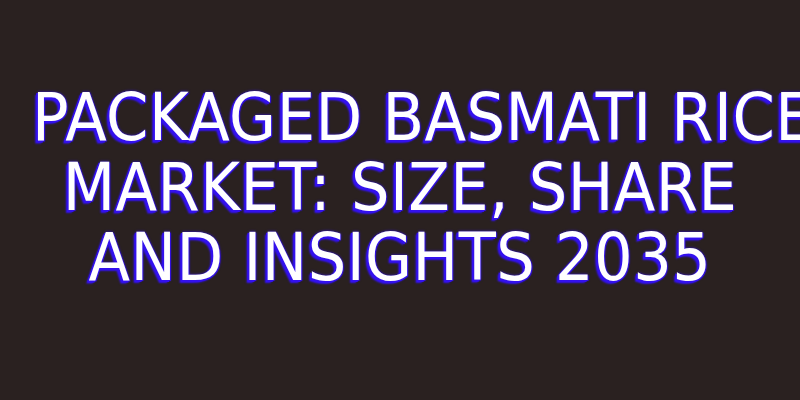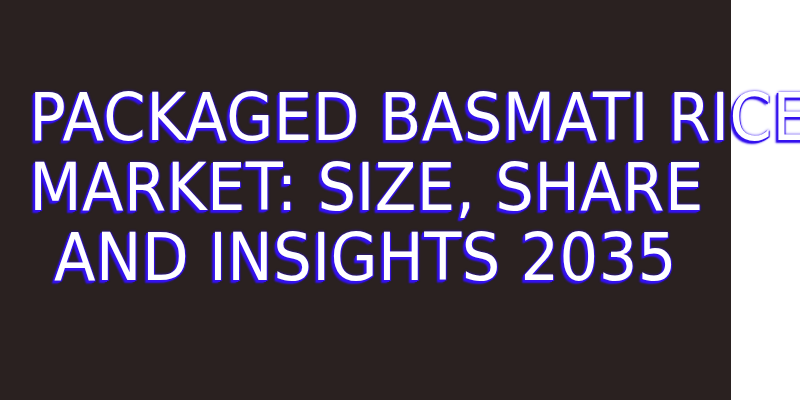--- a/index.html
+++ b/index.html
@@ -8,21 +8,21 @@
   }
   body {
     width: 800px;
     height: 400px;
     overflow: hidden;
     font-family: "DejaVu Sans", sans-serif;
   }
 
   #banner {
     position: relative;
-    width: 731px;
+    width: 800px;
     height: 400px;
     box-sizing: border-box;
     display: flex;
     flex-direction: column;
     align-items: center;
     justify-content: center;
   }
 
   #headline {
     display: flex;

